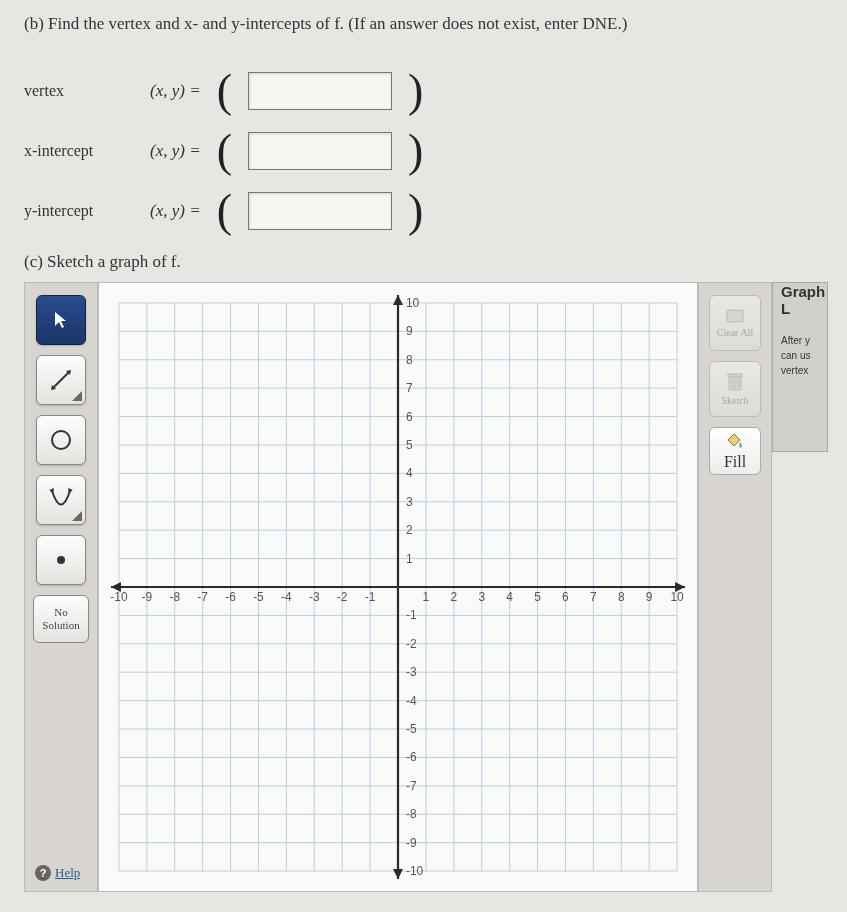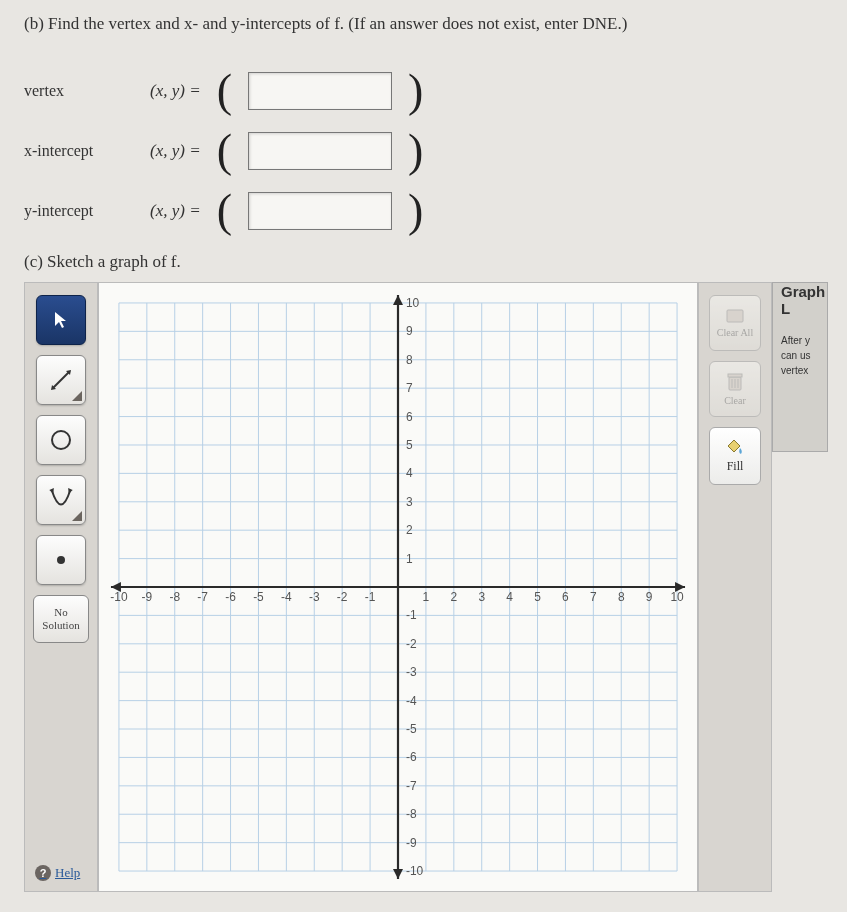--- a/index.html
+++ b/index.html
@@ -155,21 +155,21 @@
       background: linear-gradient(#f6f5f1, #e3e1dc);
       display: flex;
       flex-direction: column;
       align-items: center;
       justify-content: center;
       cursor: pointer;
       font-size: 10px;
       color: #888;
       gap: 3px;
     }
-    .right-btn.fill-btn { color: #333; font-size: 12px; background: linear-gradient(#fff,#ececea); height:58px;}
+    .right-btn.fill-btn { color: #333; font-size: 16px; background: linear-gradient(#fff,#ececea); height:48px;}
     .right-btn.disabled { opacity: 0.6; }
     .info-panel {
       background: #d2d0cb;
       border: 1px solid #aaa;
       padding: 0 8px;
       font-family: Arial, sans-serif;
       font-size: 15px;
       color: #333;
       width: 56px;
       height: 170px;
@@ -368,21 +368,21 @@
       <span>Clear All</span>
     </div>
     <div class="right-btn disabled">
       <svg width="18" height="20" viewBox="0 0 18 20">
         <rect x="3" y="5" width="12" height="13" rx="1" fill="#d8d2cc" stroke="#aaa"></rect>
         <rect x="2" y="2" width="14" height="3" fill="#d8d2cc" stroke="#aaa"></rect>
         <line x1="6" y1="7" x2="6" y2="16" stroke="#aaa"></line>
         <line x1="9" y1="7" x2="9" y2="16" stroke="#aaa"></line>
         <line x1="12" y1="7" x2="12" y2="16" stroke="#aaa"></line>
       </svg>
-      <span>Clear</span>
+      <span>Sketch</span>
     </div>
     <div class="right-btn fill-btn">
       <svg width="18" height="18" viewBox="0 0 18 18">
         <path d="M8 2 L14 8 L8 14 L2 8 Z" fill="#e8d070" stroke="#8a7a30"></path>
         <path d="M14 10 Q17 13 15 16 Q12 15 14 10" fill="#5ba5d6"></path>
       </svg>
       <span>Fill</span>
     </div>
   </div>
 

